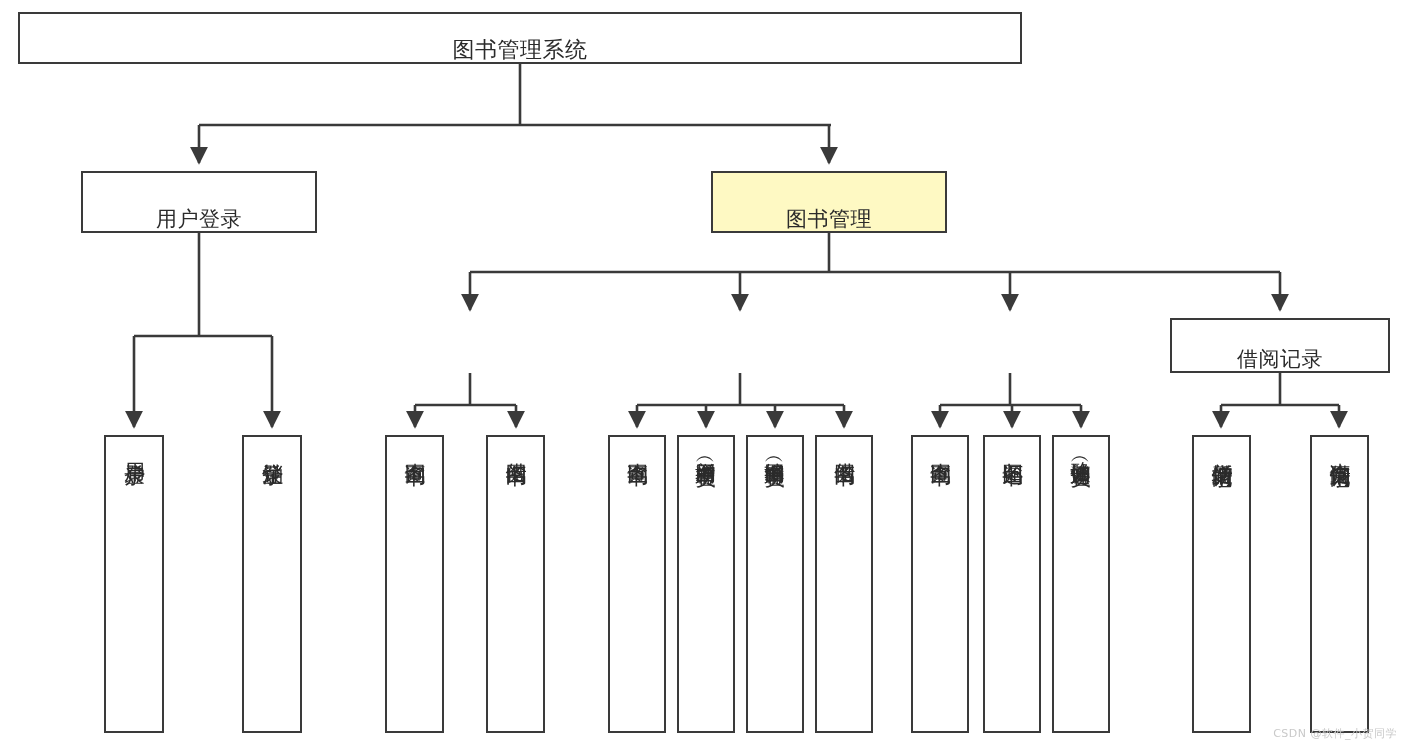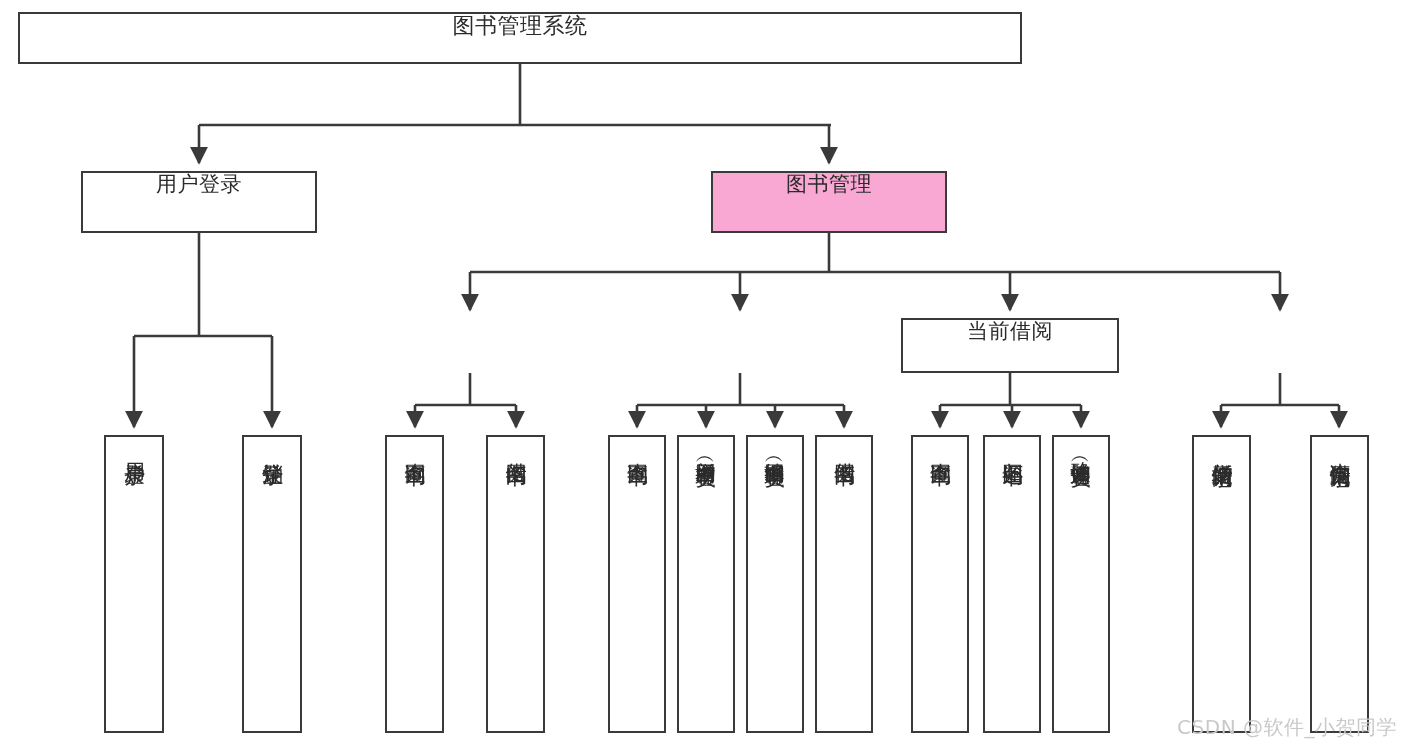--- a/index.html
+++ b/index.html
@@ -26,21 +26,21 @@
     height: 747px;
     pointer-events: none;
   }
   .node {
     position: absolute;
     box-sizing: border-box;
     background: #ffffff;
     border: 2px solid #3a3a3a;
     color: #2b2b2b;
     display: flex;
-    align-items: flex-start;
+    align-items: flex-end;
     justify-content: center;
     z-index: 2;
   }
   .node .label {
     display: block;
     text-align: center;
     letter-spacing: 0.5px;
     white-space: nowrap;
   }
   
@@ -66,21 +66,21 @@
   }
   
   .node.v.tall .label {
     font-size: 20px;
     line-height: 1.2;
   }
   #watermark {
     position: absolute;
     right: 8px;
     bottom: 6px;
-    font-size: 20px;
+    font-size: 11px;
     color: #c9c9c9;
     white-space: nowrap;
     z-index: 3;
     letter-spacing: 0.5px;
   }
 </style>
 </head>
 <body>
 
 <div id="diagram" style="background: rgb(255, 255, 255);">
@@ -135,26 +135,26 @@
     </g>
   </svg>
 
   <div class="node h root" id="node-root" style="left: 18px; top: 12px; width: 1004px; height: 52px; border-color: rgb(58, 58, 58); background: rgb(255, 255, 255); color: rgb(43, 43, 43);">
     <span class="label">图书管理系统</span>
   </div>
 
   <div class="node h" id="node-l2-0" style="left: 81px; top: 171px; width: 236px; height: 62px; border-color: rgb(58, 58, 58); background: rgb(255, 255, 255); color: rgb(43, 43, 43);">
     <span class="label">用户登录</span>
   </div>
-  <div class="node h" id="node-l2-1" style="left: 711px; top: 171px; width: 236px; height: 62px; border-color: rgb(58, 58, 58); background: #f9a8d4; color: rgb(43, 43, 43);">
+  <div class="node h" id="node-l2-1" style="left: 711px; top: 171px; width: 236px; height: 62px; border-color: rgb(58, 58, 58); background: #fef9c3; color: rgb(43, 43, 43);">
     <span class="label">图书管理</span>
   </div>
 
-  <div class="node h" id="node-l3-2" style="left: 901px; top: 318px; width: 218px; height: 55px; border-color: rgb(58, 58, 58); background: rgb(255, 255, 255); color: rgb(43, 43, 43);">
-    <span class="label">当前借阅</span>
+  <div class="node h" id="node-l3-3" style="left: 1170px; top: 318px; width: 220px; height: 55px; border-color: rgb(58, 58, 58); background: rgb(255, 255, 255); color: rgb(43, 43, 43);">
+    <span class="label">借阅记录</span>
   </div>
 
   <div class="node v" id="node-leaf-0" style="left: 104px; top: 435px; width: 60px; height: 298px; border-color: rgb(58, 58, 58); background: rgb(255, 255, 255); color: rgb(43, 43, 43);">
     <span class="label">用户登录</span>
   </div>
   <div class="node v" id="node-leaf-1" style="left: 242px; top: 435px; width: 60px; height: 298px; border-color: rgb(58, 58, 58); background: rgb(255, 255, 255); color: rgb(43, 43, 43);">
     <span class="label">注销登录</span>
   </div>
   <div class="node v" id="node-leaf-2" style="left: 385px; top: 435px; width: 59px; height: 298px; border-color: rgb(58, 58, 58); background: rgb(255, 255, 255); color: rgb(43, 43, 43);">
     <span class="label">查询图书</span>

